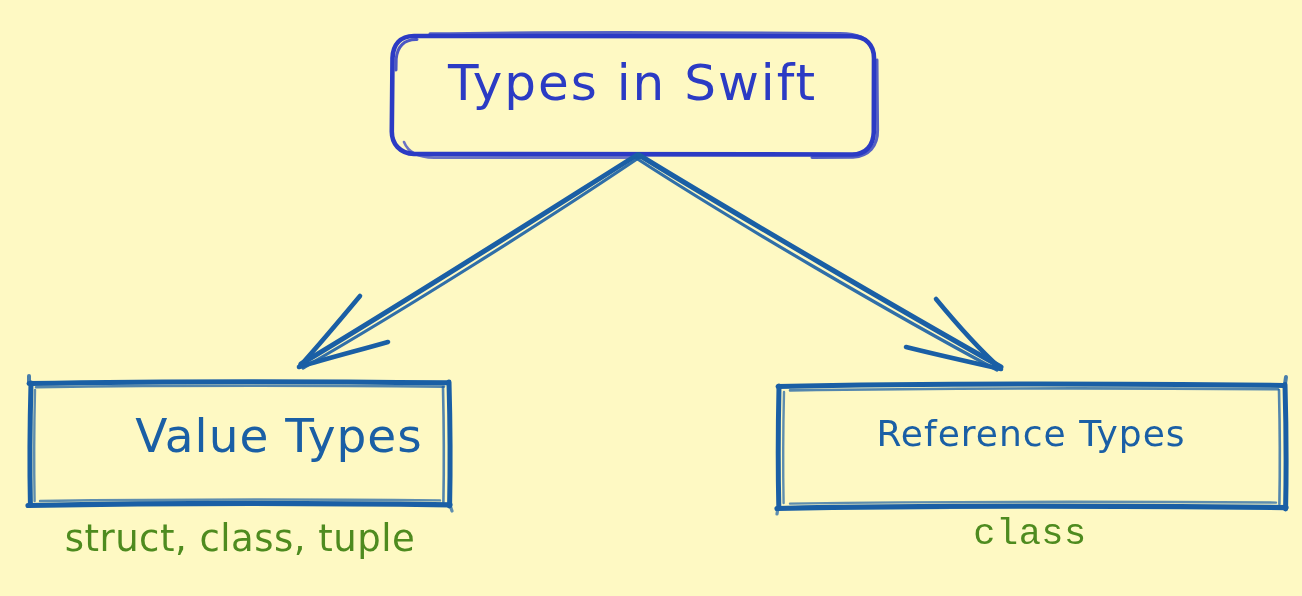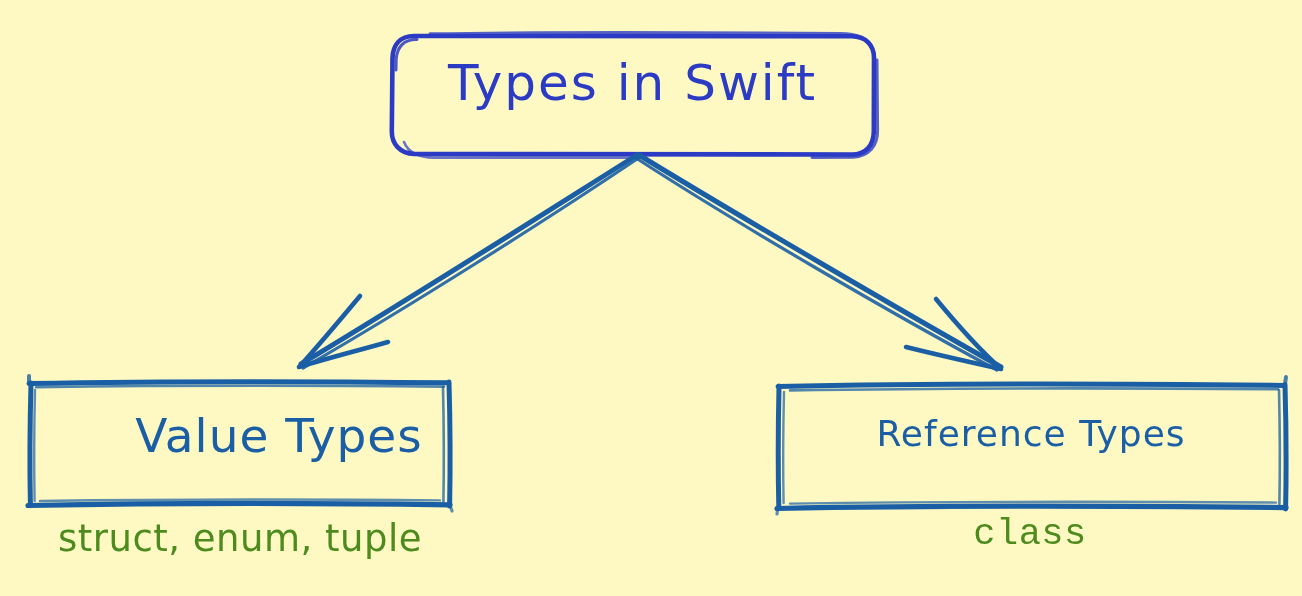--- a/index.html
+++ b/index.html
@@ -174,19 +174,19 @@
 
       <path d="M 1285 384 L 1286 377" stroke-width="4.0" opacity="0.8"></path>
       <path d="M 778 508 L 777 514" stroke-width="3.2" opacity="0.7"></path>
     </g>
   </svg>
 
   <div class="label" id="root-title">Types in Swift</div>
 
   <div class="label" id="left-title">Value Types</div>
 
-  <div class="label" id="left-caption">struct, enum, tuple</div>
+  <div class="label" id="left-caption">struct, class, tuple</div>
 
   <div class="label" id="right-title">Reference Types</div>
 
   <div class="label" id="right-caption">class</div>
 
 </div>
 
 </body></html>

